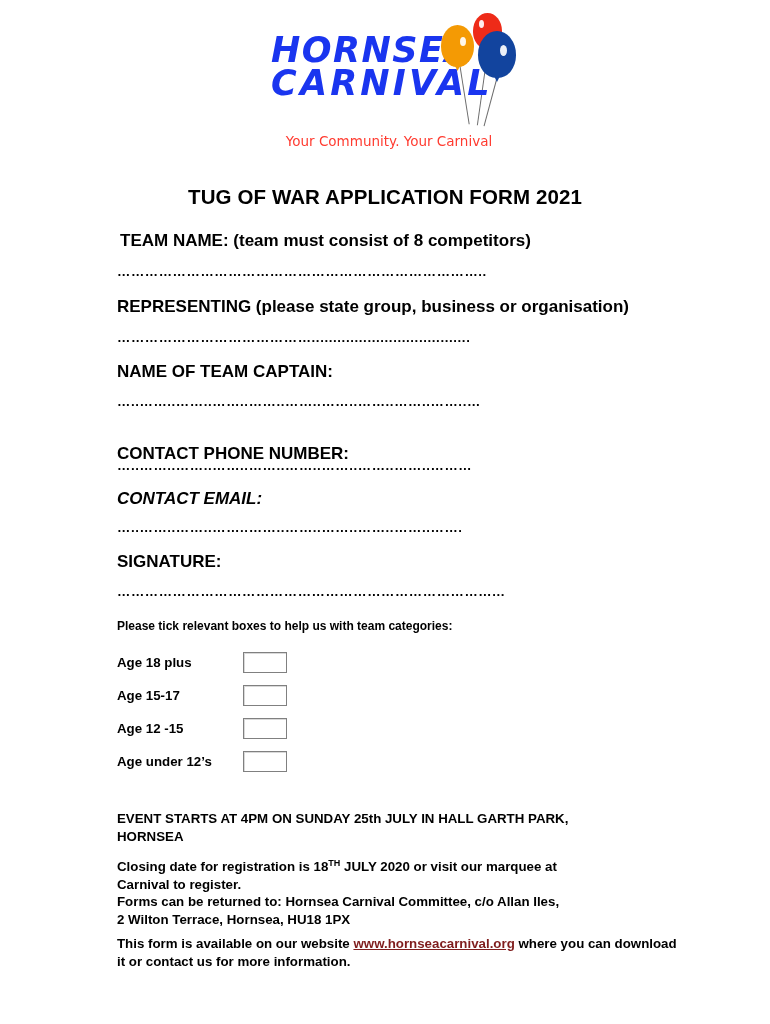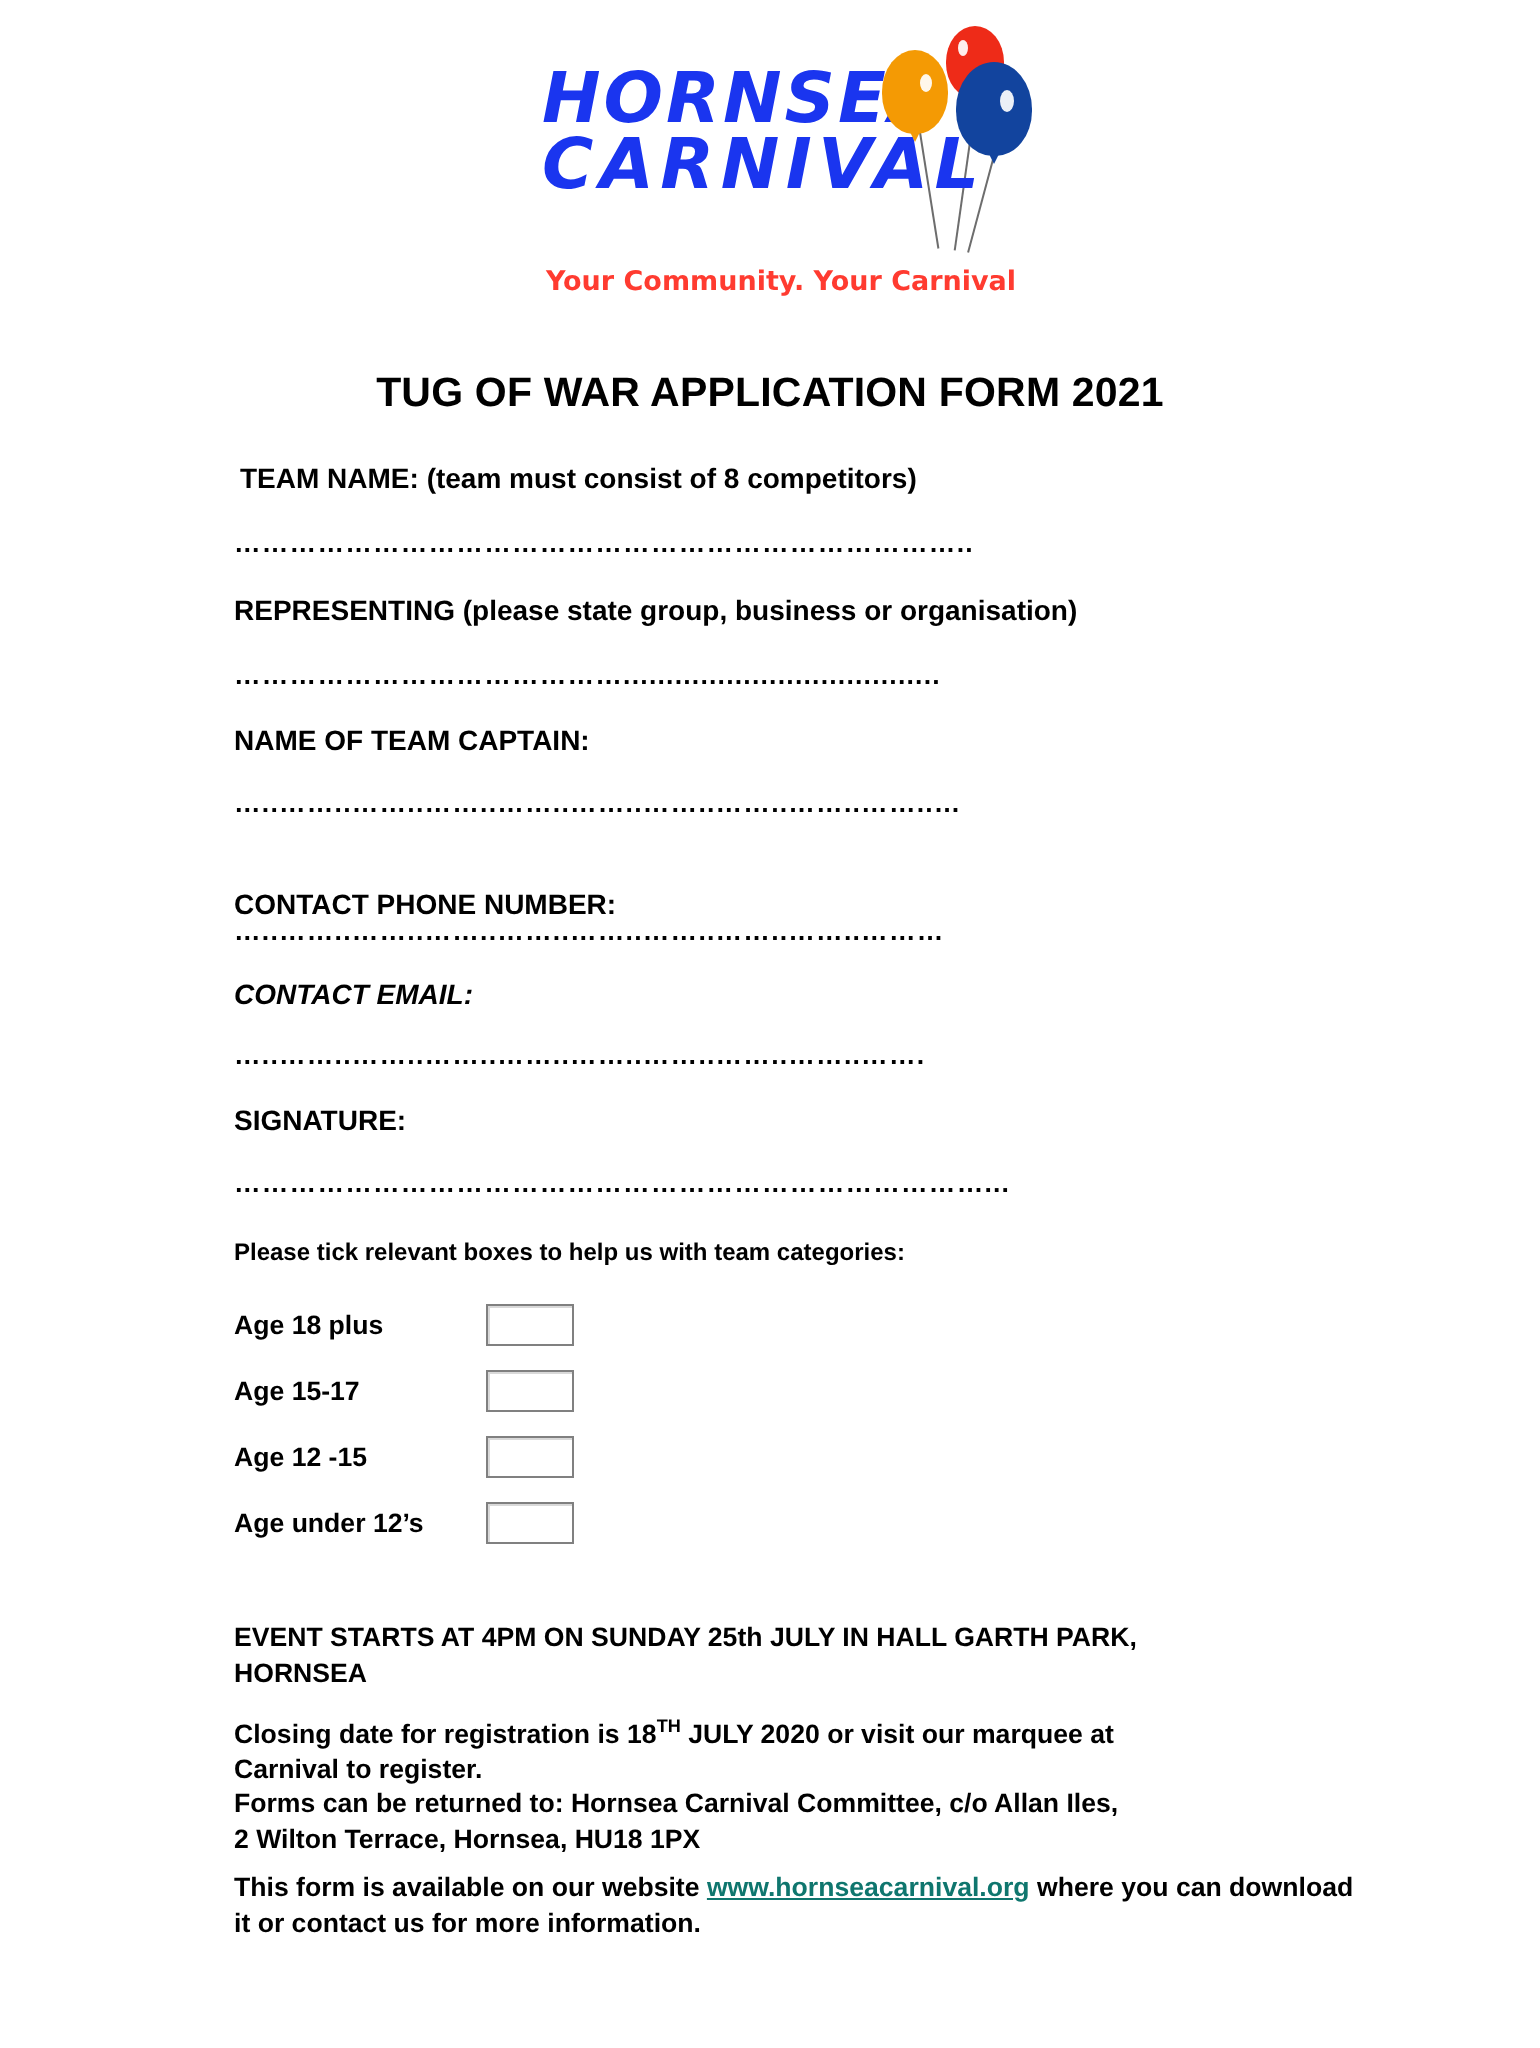--- a/index.html
+++ b/index.html
@@ -50,21 +50,21 @@
   .logo-line-2 { font-size: 35px; letter-spacing: 3.2px; }
   .logo-tagline {
     position: absolute;
     left: 18px;
     top: 125px;
     width: 232px;
     text-align: center;
     color: #ff3b30;
     font-family: "DejaVu Sans", sans-serif;
     font-size: 13.5px;
-    font-weight: bold;
+    font-weight: normal;
     white-space: nowrap;
   }
 
   
   .balloons { position: absolute; left: 178px; top: 0px; width: 92px; height: 122px; }
   .balloon { position: absolute; border-radius: 50% 50% 48% 48%; }
   .balloon::after {
     content: "";
     position: absolute;
     left: 50%;
@@ -99,21 +99,21 @@
     top: 185px;
     width: 770px;
     text-align: center;
     font-size: 20.5px;
     font-weight: bold;
     letter-spacing: 0.1px;
   }
 
   .field-label {
     position: absolute;
-    font-size: 14px;
+    font-size: 17px;
     font-weight: bold;
     white-space: nowrap;
   }
   .dots {
     position: absolute;
     font-size: 13.3px;
     font-weight: bold;
     letter-spacing: 0.6px;
     white-space: nowrap;
     overflow: hidden;
@@ -163,21 +163,21 @@
   .footer-note {
     position: absolute;
     left: 117px;
     top: 935px;
     width: 560px;
     font-size: 13.3px;
     font-weight: bold;
     line-height: 1.34;
   }
   .weblink {
-    color: #0f766e;
+    color: #7f1d1d;
     text-decoration: underline;
     font-weight: bold;
   }
 </style>
 </head>
 <body>
 
 <div class="logo-block">
   <div class="logo-inner">
 

